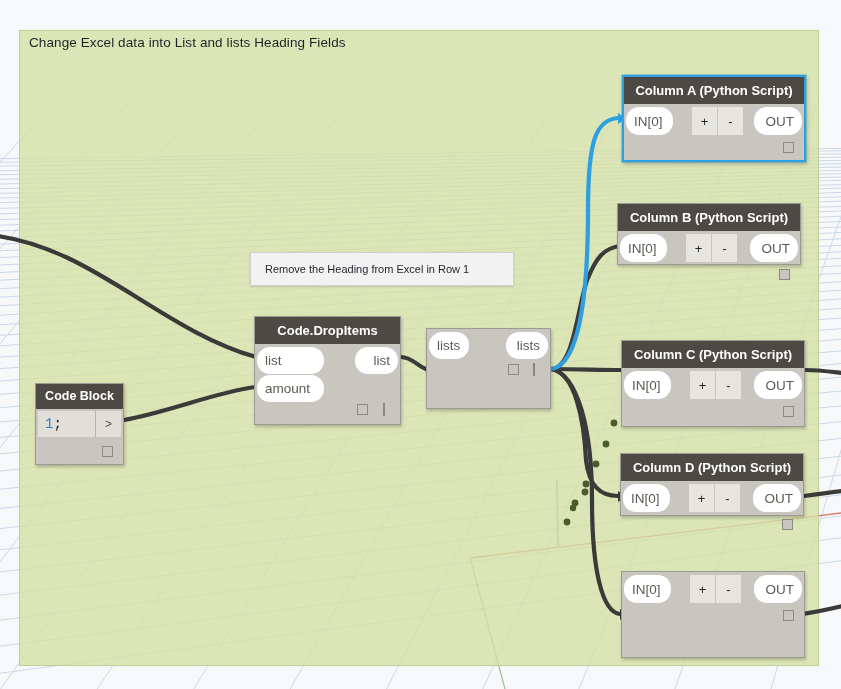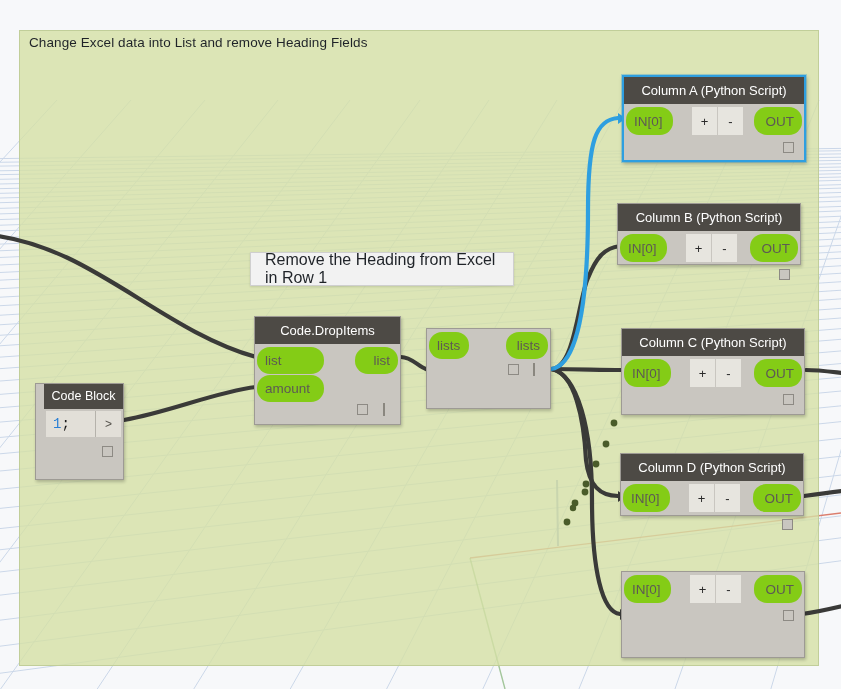--- a/index.html
+++ b/index.html
@@ -33,21 +33,21 @@
 
   
   .wires{position:absolute;inset:0;pointer-events:none;}
 
   
   .note{
     position:absolute;
     background:#f2f2f2;
     border:1px solid #cfcfcf;
     color:#1f2328;
-    font-size:16px;
+    font-size:11px;
     display:flex;align-items:center;
     padding:0 14px;
     box-sizing:border-box;
     box-shadow:0 1px 2px rgba(0,0,0,.12);
   }
 
   
   .node{
     position:absolute;
     box-sizing:border-box;
@@ -55,33 +55,33 @@
     border:1px solid #9d9a94;
     box-shadow:1px 2px 3px rgba(0,0,0,.22);
   }
   .node.selected{
     border:2px solid #2e9fe0;
     box-shadow:0 0 0 1px rgba(46,159,224,.35), 1px 2px 4px rgba(0,0,0,.25);
   }
   .node-header{
     background:#4d4a45;
     color:#ffffff;
-    font-weight:normal;
+    font-weight:bold;
     font-size:13px;
     text-align:center;
     line-height:1;
     padding:7px 6px 7px;
     white-space:nowrap;
     overflow:hidden;
   }
   .node.selected .node-header{background:#4d4a45;}
   .node-body{position:relative;}
   .port{
     position:absolute;
-    background:#84cc16;
+    background:#ffffff;
     color:#5d5a54;
     font-size:13.5px;
     display:flex;align-items:center;
     box-sizing:border-box;
     white-space:nowrap;
     border-radius:13px;
   }
   .port.in{left:0;padding-left:8px;justify-content:flex-start;}
   .port.out{right:0;padding-right:8px;justify-content:flex-end;}
   .btn{
@@ -210,21 +210,21 @@
 
       <g>
         <line x1="470" y1="558" x2="841" y2="513" stroke="#d9715e" stroke-width="1.4" opacity=".9"></line>
         <line x1="470" y1="558" x2="505" y2="689" stroke="#5f9e4f" stroke-width="1.4" opacity=".55"></line>
         <line x1="557" y1="480" x2="558" y2="546" stroke="#7a93c4" stroke-width="2" opacity=".75"></line>
       </g>
     </svg>
   </div>
 
   <div class="group-region" style="left:19px;top:30px;width:800px;height:636px;"></div>
-  <div class="group-title" style="left:29px;top:35px;">Change Excel data into List and remove Heading Fields</div>
+  <div class="group-title" style="left:29px;top:35px;">Change Excel data into List and lists Heading Fields</div>
 
   <svg class="wires" width="841" height="689">
     <g fill="#4a5c2a">
       <circle cx="614" cy="423" r="3.4"></circle>
       <circle cx="606" cy="444" r="3.4"></circle>
       <circle cx="596" cy="464" r="3.4"></circle>
       <circle cx="586" cy="484" r="3.4"></circle>
       <circle cx="585" cy="492" r="3.4"></circle>
       <circle cx="575" cy="503" r="3.4"></circle>
       <circle cx="567" cy="522" r="3.4"></circle>
@@ -291,21 +291,21 @@
     <div class="node-header">Column B (Python Script)</div>
     <div class="node-body" style="height:57px;">
       <div class="port in" style="top:3px;left:2px;width:47px;height:28px;">IN[0]</div>
       <div class="btn" style="top:3px;left:68px;width:25px;height:28px;">+</div>
       <div class="btn" style="top:3px;left:94px;width:25px;height:28px;">-</div>
       <div class="port out" style="top:3px;right:2px;width:48px;height:28px;">OUT</div>
       <div class="chk" style="right:10px;bottom:8px;"></div>
     </div>
   </div>
 
-  <div class="node" style="left:621px;top:328px;width:184px;height:87px;">
+  <div class="node" style="left:621px;top:340px;width:184px;height:87px;">
     <div class="node-header">Column C (Python Script)</div>
     <div class="node-body" style="height:57px;">
       <div class="port in" style="top:3px;left:2px;width:47px;height:28px;">IN[0]</div>
       <div class="btn" style="top:3px;left:68px;width:25px;height:28px;">+</div>
       <div class="btn" style="top:3px;left:94px;width:25px;height:28px;">-</div>
       <div class="port out" style="top:3px;right:2px;width:48px;height:28px;">OUT</div>
       <div class="chk" style="right:10px;bottom:8px;"></div>
     </div>
   </div>
 
@@ -343,21 +343,21 @@
 
   <div class="node" style="left:426px;top:328px;width:125px;height:81px;">
     <div class="node-body" style="height:51px;">
       <div class="port in" style="top:3px;left:2px;width:40px;height:27px;">lists</div>
       <div class="port out" style="top:3px;right:2px;width:42px;height:27px;">lists</div>
       <div class="chk" style="right:31px;bottom:5px;"></div>
       <div class="lacing" style="right:15px;bottom:4px;"></div>
     </div>
   </div>
 
-  <div class="node" style="left:35px;top:383px;width:89px;height:97px;padding-left:8px;">
+  <div class="node" style="left:35px;top:383px;width:89px;height:82px;">
     <div class="node-header" style="font-size:12.5px;padding:6px 4px;">Code Block</div>
     <div class="node-body" style="height:55px;">
       <div class="cb-editor" style="top:2px;left:2px;width:57px;height:26px;">
         <span class="cb-num">1</span>
           <span>;</span>
       </div>
       <div class="cb-out" style="top:2px;right:2px;width:26px;height:26px;">&gt;</div>
       <div class="chk" style="right:10px;bottom:7px;"></div>
     </div>
   </div>

